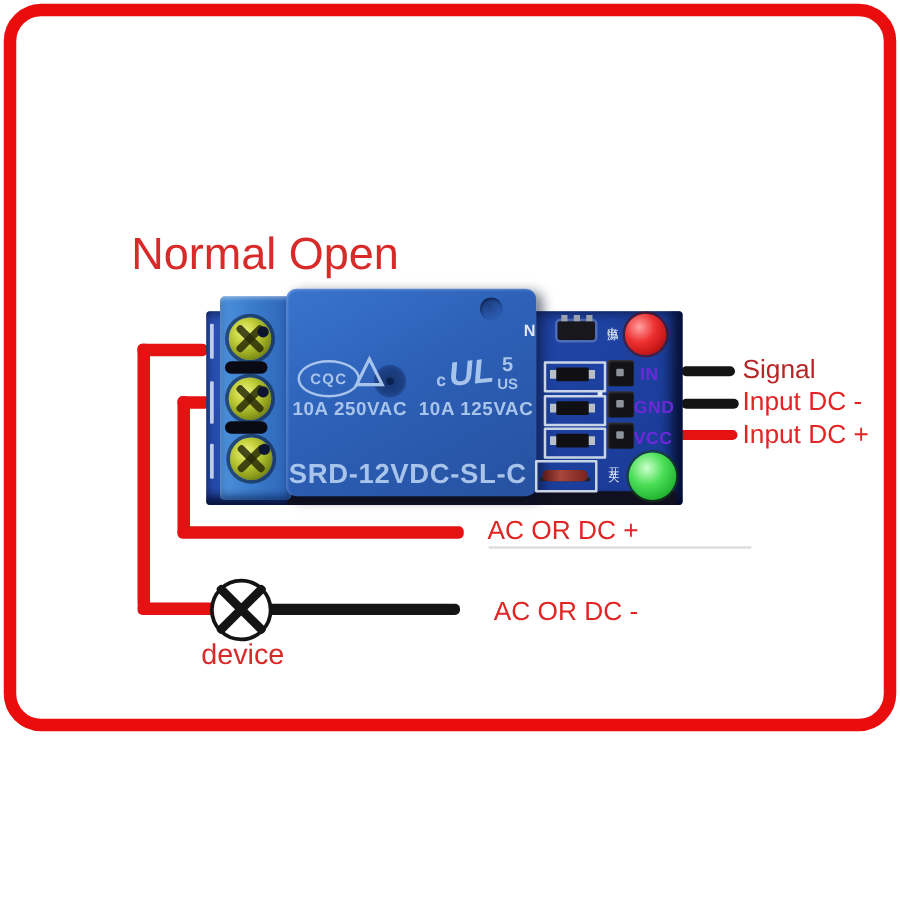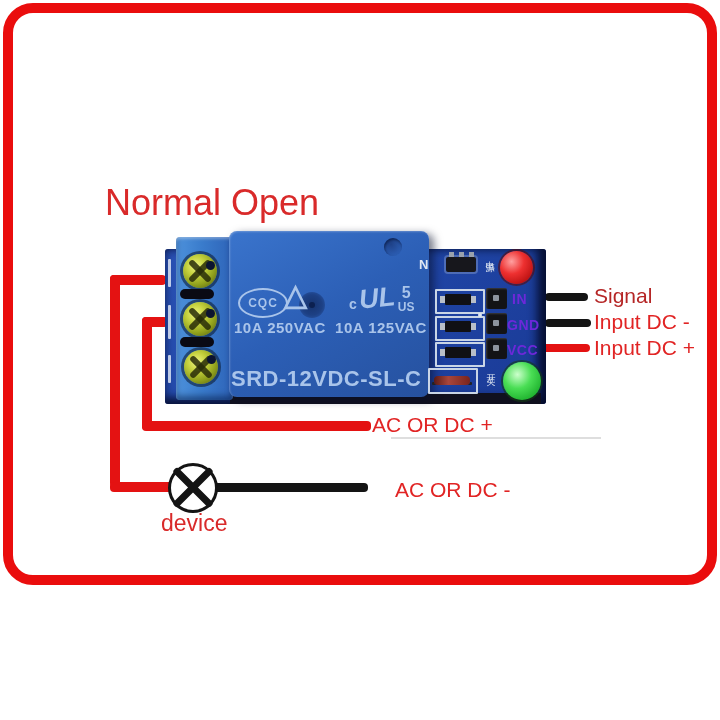--- a/index.html
+++ b/index.html
@@ -110,21 +110,21 @@
   <div class="wire wblk" style="left:545px;top:319px;width:46px;height:8px;"></div>
   <div class="wire wred" style="left:538px;top:344px;width:52px;height:8px;"></div>
 
   <div class="device-circle" style="left:168px;top:463px;"></div>
   <div class="xbar" style="left:167px;top:484px;transform:rotate(45deg);"></div>
   <div class="xbar" style="left:167px;top:484px;transform:rotate(-45deg);"></div>
   <div class="abs devlbl" style="left:161px;top:510px;">device</div>
 
   <div class="grayline" style="left:391px;top:437px;width:210px;"></div>
 
-  <div class="abs lbl" style="left:372px;top:413px;">AC OR DC +</div>
+  <div class="abs lbl" style="left:390px;top:413px;">AC OR DC +</div>
   <div class="abs lbl" style="left:395px;top:478px;">AC OR DC -</div>
 
   <div class="abs lbl lbl-dark" style="left:594px;top:284px;text-align:center;">Signal</div>
   <div class="abs lbl" style="left:594px;top:336px;">Input DC +</div>
   <div class="abs lbl" style="left:594px;top:310px;">Input DC -</div>
 
   <div class="module">
     <div class="pcb"></div>
     <div class="pcb-bottom"></div>
 

